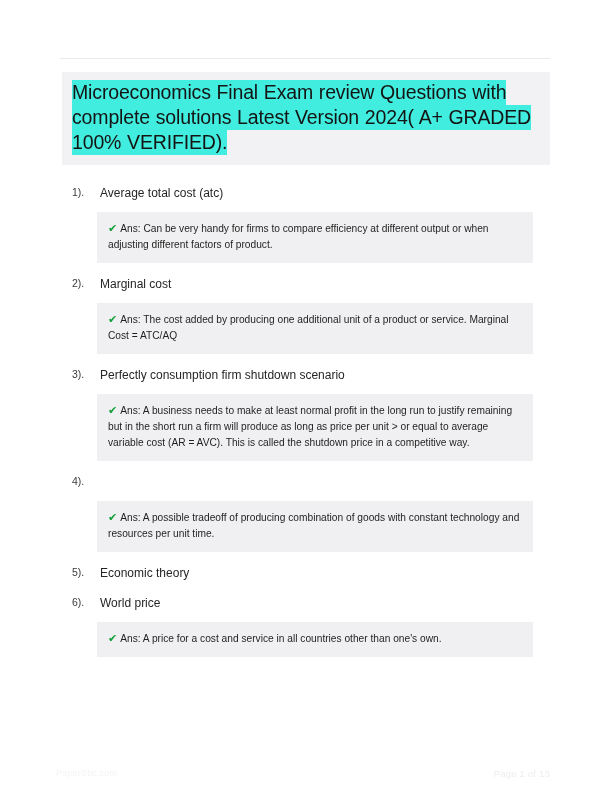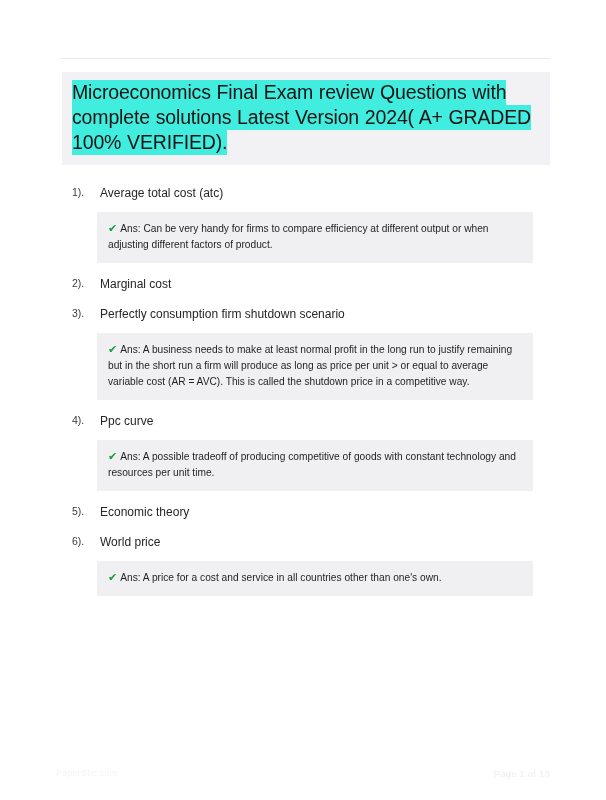--- a/index.html
+++ b/index.html
@@ -161,39 +161,41 @@
       <div class="ans-box">
         <p class="ans-text"><span class="check-icon">✔</span><span>Ans: Can be very handy for firms to compare efficiency at different output or when adjusting different factors of product.</span></p>
       </div>
     </div>
 
     <div class="qa-item">
       <div class="q-row">
         <span class="q-num">2).</span>
         <span class="q-text">Marginal cost</span>
       </div>
+      <div class="ans-box">
+        <p class="ans-text"><span class="check-icon">✔</span><span>Ans: The cost added by producing one additional unit of a product or service. Marginal Cost = ATC/AQ</span></p>
+      </div>
     </div>
 
     <div class="qa-item">
       <div class="q-row">
         <span class="q-num">3).</span>
         <span class="q-text">Perfectly consumption firm shutdown scenario</span>
       </div>
       <div class="ans-box">
         <p class="ans-text"><span class="check-icon">✔</span><span>Ans: A business needs to make at least normal profit in the long run to justify remaining but in the short run a firm will produce as long as price per unit &gt; or equal to average variable cost (AR = AVC). This is called the shutdown price in a competitive way.</span></p>
       </div>
     </div>
 
     <div class="qa-item">
       <div class="q-row">
         <span class="q-num">4).</span>
-        <span class="q-text">Ppc curve</span>
-      </div>
-      <div class="ans-box">
-        <p class="ans-text"><span class="check-icon">✔</span><span>Ans: A possible tradeoff of producing competitive of goods with constant technology and resources per unit time.</span></p>
+      </div>
+      <div class="ans-box">
+        <p class="ans-text"><span class="check-icon">✔</span><span>Ans: A possible tradeoff of producing combination of goods with constant technology and resources per unit time.</span></p>
       </div>
     </div>
 
     <div class="qa-item">
       <div class="q-row">
         <span class="q-num">5).</span>
         <span class="q-text">Economic theory</span>
       </div>
     </div>
 

